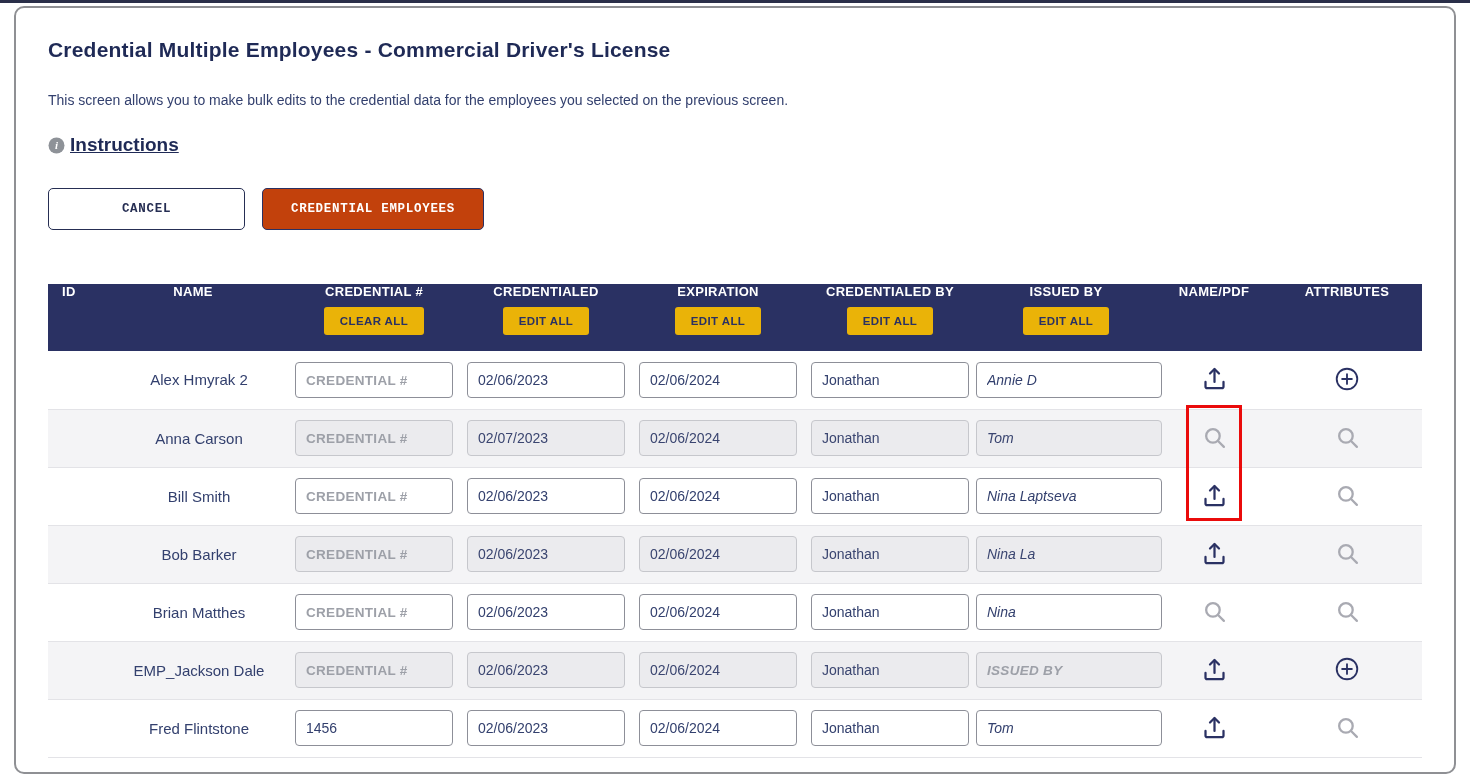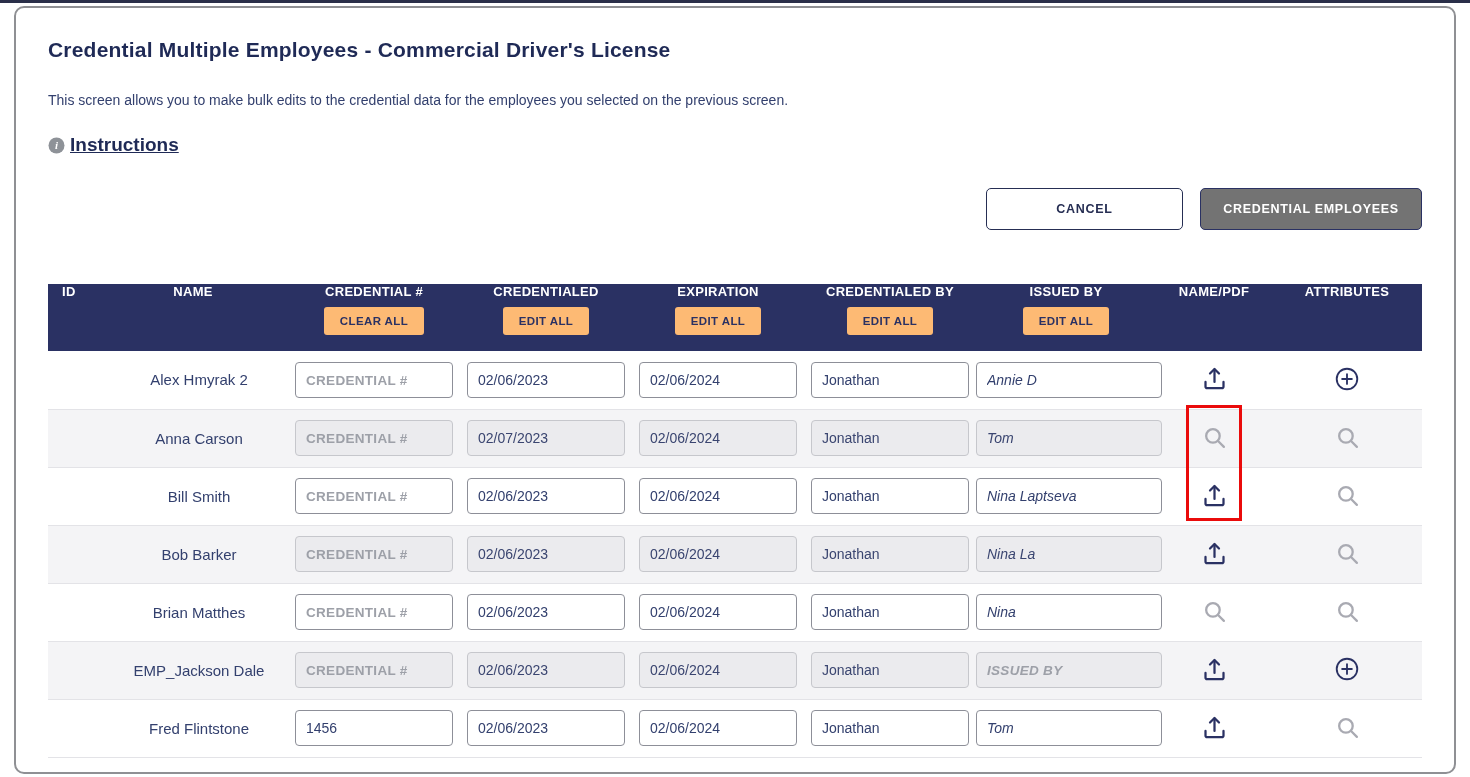--- a/index.html
+++ b/index.html
@@ -16,39 +16,39 @@
     border:2px solid #8f9094; border-radius:10px; background:#fff; overflow:hidden;
   }
   .content { padding:30px 32px 0 32px; }
 
   .page-title { font-size:21px; font-weight:bold; color:#1f2a56; letter-spacing:.2px; }
   .page-subtitle { margin-top:30px; font-size:14px; color:#33406e; }
 
   .instructions { margin-top:26px; display:flex; align-items:center; gap:5px; }
   .instructions a { font-size:19px; font-weight:bold; color:#1f2a56; text-decoration:underline; cursor:pointer; }
 
-  .actions { margin-top:32px; display:flex; justify-content:flex-end; gap:17px; }
+  .actions { margin-top:32px; display:flex; gap:17px;font-family:Liberation Mono, monospace; }
   .btn {
     height:42px; border-radius:5px; font-weight:bold; font-size:12.5px;
     letter-spacing:.7px; cursor:pointer; font-family:inherit;
   }
   .btn-cancel { width:197px; background:#fff; border:1.5px solid #262e53; color:#262e53; }
-  .btn-primary { width:222px; background:#737373; border:1.5px solid #2a3163; color:#fff; }
+  .btn-primary { width:222px; background:#c2410c; border:1.5px solid #2a3163; color:#fff; }
 
   table.cred-table {
     margin-top:54px; border-collapse:collapse; table-layout:fixed; width:1374px;
   }
   .cred-table th {
     background:#2a3163; color:#fff; font-size:13px; font-weight:bold;
     vertical-align:top; height:67px; letter-spacing:.3px;
   }
   .cred-table th .th-inner { display:flex; flex-direction:column; align-items:center; gap:8px; }
   .cred-table th.th-id { text-align:left; padding-left:14px; }
   .hdr-btn {
-    background:#fdba74; color:#2a3163; border:none; border-radius:3px;
+    background:#eab308; color:#2a3163; border:none; border-radius:3px;
     font-family:inherit; font-weight:bold; font-size:11.5px; letter-spacing:.4px;
     padding:8px 16px; cursor:pointer;
   }
   .cred-table td {
     height:58px; border-bottom:1px solid #e3e3e7; text-align:center; vertical-align:middle;
     background:#fff;
   }
   tr.alt td { background:#f4f4f6; }
   td.cell-name { text-align:center; padding-left:12px; font-size:15px; color:#33406e; }
 

